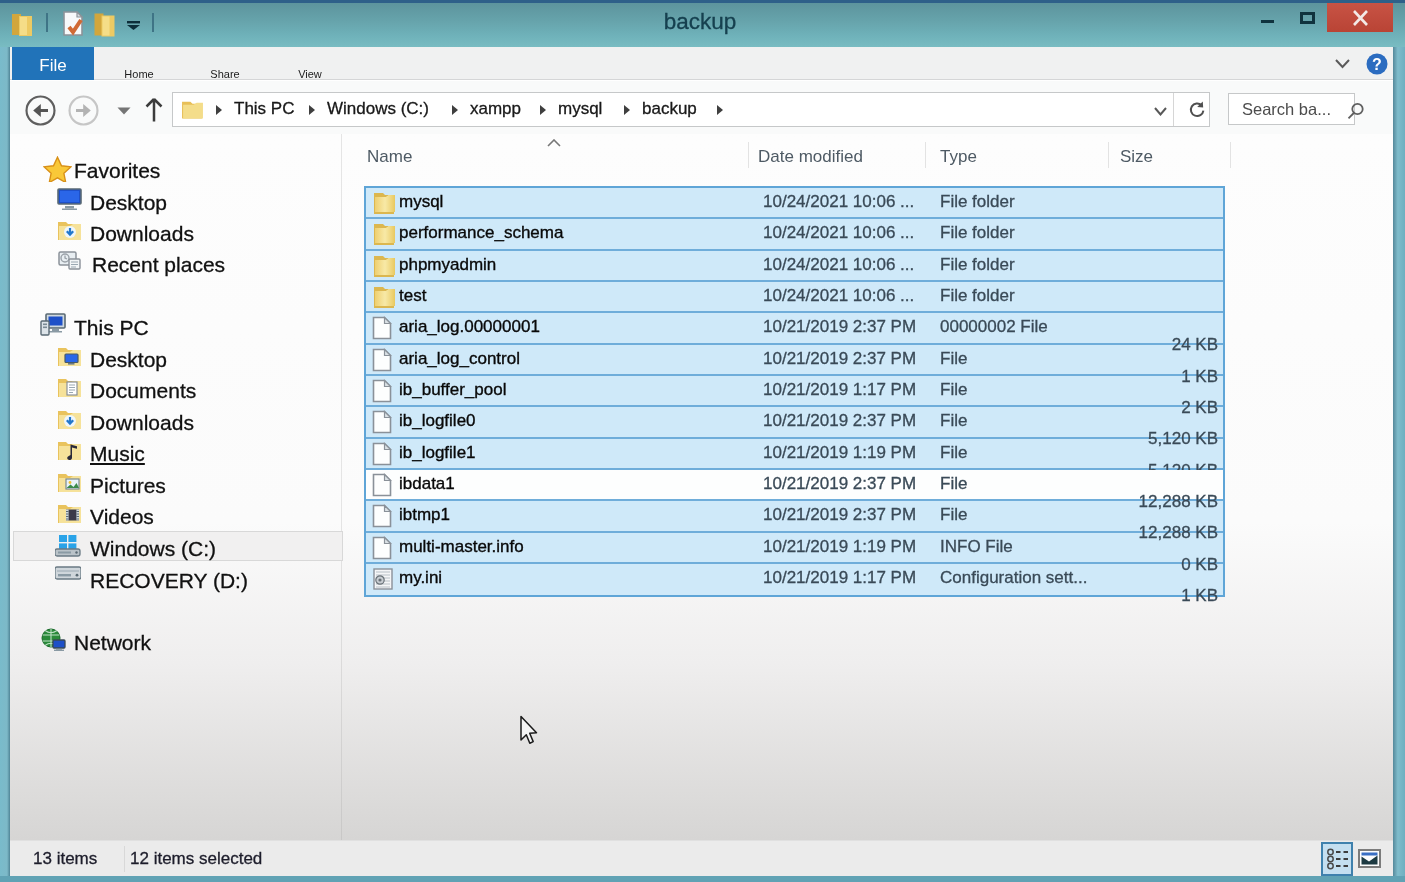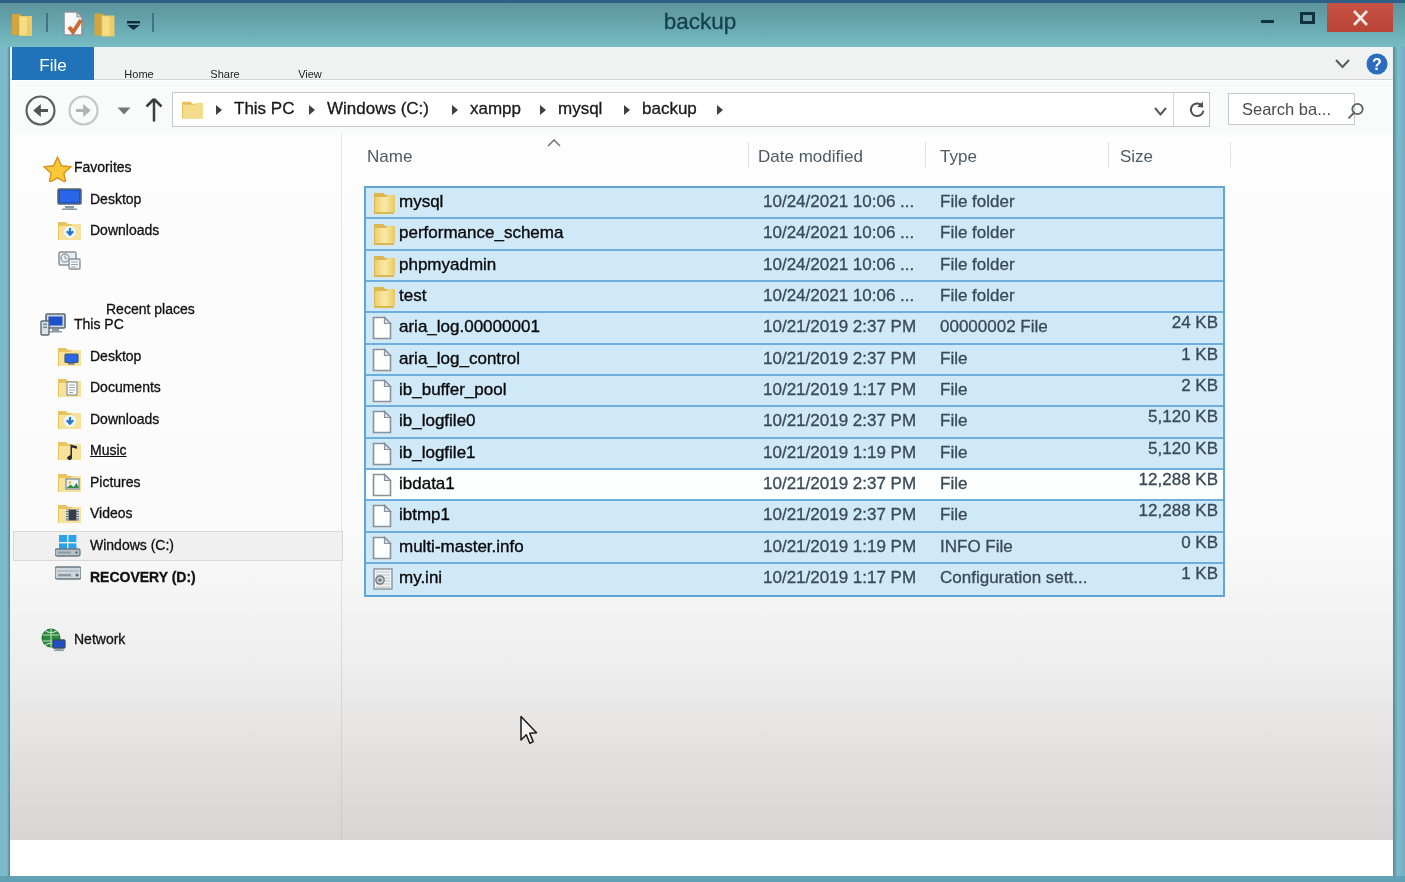--- a/index.html
+++ b/index.html
@@ -40,36 +40,36 @@
 #searchbox span { position:absolute; left:13px; top:6px; font-size:16.5px; color:#4c4c4c; }
 .crumbtxt { position:absolute; top:6px; font-size:17px; color:#191919; -webkit-text-stroke:0.3px #191919; }
 .crumbarr { position:absolute; top:11px; }
 
 
 #content { left:10px; top:134px; width:1383px; height:706px;
   background:linear-gradient(180deg,#fdfdfd 0%, #fbfbfb 55%, #efeeee 75%, #dbdad9 95%, #d6d5d4 100%); }
 #vline { position:absolute; left:331px; top:0px; width:1px; height:706px; background:rgba(160,160,160,.25); }
 
 
-.sbitem { position:absolute; font-size:14px; color:#111; -webkit-text-stroke:0.3px #111; }
+.sbitem { position:absolute; font-size:21px; color:#111; -webkit-text-stroke:0.3px #111; }
 #sel-c { position:absolute; left:3px; top:397px; width:330px; height:30px; background:#f1f0f0; border:1px solid #d8d8d8; }
 
 
 .hdr { position:absolute; font-size:17px; color:#4e5a64; }
 .hsep { position:absolute; top:8px; width:1px; height:26px; background:#e3e3e3; }
 
 
 #rows { position:absolute; left:354px; top:52px; width:861px; border:2px solid #5fa5d7; background:#cfe9f9; }
 .row { position:relative; width:100%; height:31.35px; border-bottom:2px solid #6fadda; }
 .row:last-child { border-bottom:none; }
 .row.unsel { background:#fdfefe; }
 .rname { position:absolute; left:33px; top:4px; font-size:17px; color:#090909; -webkit-text-stroke:0.35px #090909; }
 .rdate { position:absolute; left:397px; top:4px; font-size:17px; color:#3a4a57; -webkit-text-stroke:0.3px #3a4a57; }
 .rtype { position:absolute; left:574px; top:4px; font-size:17px; color:#3a4a57; -webkit-text-stroke:0.3px #3a4a57; }
-.rsize { position:absolute; right:5px; top:0; font-size:17px; color:#3a4a57; text-align:right; -webkit-text-stroke:0.3px #3a4a57; }
+.rsize { position:absolute; right:5px; top:22px; font-size:17px; color:#3a4a57; text-align:right; -webkit-text-stroke:0.3px #3a4a57; }
 .ricon { position:absolute; left:6px; top:3px; }
 
 
 #statusbar { left:10px; top:840px; width:1383px; height:36px; background:#ebebeb; border-top:1px solid #e0e0e0; }
 #statusbar .t { position:absolute; top:8px; font-size:17px; color:#1d1d2b; -webkit-text-stroke:0.3px #1d1d2b; }
 #stsep { position:absolute; left:114px; top:5px; width:1px; height:26px; background:#d8d8d8; }
 </style>
 </head>
 <body>
 <div id="win">
@@ -204,21 +204,21 @@
             <rect x="8" y="18" width="9" height="2.5" fill="#8a9aa4"></rect>
             <rect x="5" y="20.5" width="15" height="1.5" fill="#8a9aa4"></rect>
           </svg></div>
         <div class="sbitem" style="left: 80px; top: 88px;">Downloads</div>
         <div style="position: absolute; left: 47px; top: 85px;"><svg width="25" height="22" viewBox="0 0 25 22">
             <path d="M1 3 h8 l2 2 h13 v16 h-23 z" fill="#e9c35d"></path>
             <path d="M2 7 h11 l3 -2 h8 v16 h-22 z" fill="#f6e29a"></path>
             <circle cx="13" cy="13" r="6" fill="#eef6fb"></circle>
             <path d="M13 9 v5 m-3.2 -1.8 l3.2 3.4 3.2 -3.4" stroke="#2277cc" stroke-width="2.2" fill="none"></path>
           </svg></div>
-        <div class="sbitem" style="left: 96px; top: 119px; margin-top: 48px;">Recent places</div>
+        <div class="sbitem" style="left: 82px; top: 119px;">Recent places</div>
         <div style="position: absolute; left: 47px; top: 116px;"><svg width="25" height="21" viewBox="0 0 25 21">
             <rect x="2" y="2" width="17" height="13" rx="1.5" fill="#e8eef2" stroke="#8a9199" stroke-width="1.5"></rect>
             <circle cx="8" cy="8" r="4" fill="none" stroke="#9aa1a8" stroke-width="1.4"></circle>
             <path d="M8 5.5 v2.5 l2 1" stroke="#9aa1a8" stroke-width="1.3" fill="none"></path>
             <rect x="12" y="9" width="11" height="10" rx="1" fill="#f2f5f7" stroke="#8a9199" stroke-width="1.4"></rect>
             <path d="M14 12 h7 M14 14.5 h7 M14 17 h5" stroke="#9aa8b2" stroke-width="1.2"></path>
           </svg></div>
         <div class="sbitem" style="left: 64px; top: 182px;">This PC</div>
         <div style="position: absolute; left: 30px; top: 179px;"><svg width="26" height="24" viewBox="0 0 26 24">
             <rect x="6" y="1" width="19" height="14" rx="1" fill="#cfd8de" stroke="#5a6a74" stroke-width="1.6"></rect>
@@ -278,21 +278,21 @@
             <g fill="#2aa3e8">
               <rect x="4" y="1" width="8" height="7"></rect>
               <rect x="13.4" y="1" width="8" height="7"></rect>
               <rect x="4" y="9.4" width="8" height="7"></rect>
               <rect x="13.4" y="9.4" width="8" height="7"></rect>
             </g>
             <path d="M2 15 h21 a2 2 0 0 1 2 2 v3 a2 2 0 0 1 -2 2 h-21 a2 2 0 0 1 -2 -2 v-3 a2 2 0 0 1 2 -2 z" fill="#b9c2c8" stroke="#6a7a84" stroke-width="1.3"></path>
             <rect x="3" y="17.5" width="13" height="2" fill="#8a9aa4"></rect>
             <circle cx="21.5" cy="18.5" r="1.2" fill="#5a6a74"></circle>
           </svg></div>
-        <div class="sbitem" style="left: 80px; top: 435px; font-weight: bold;">RECOVERY (D:)</div>
+        <div class="sbitem" style="left: 80px; top: 435px;">RECOVERY (D:)</div>
         <div style="position: absolute; left: 45px; top: 432px;"><svg width="26" height="15" viewBox="0 0 26 15">
             <path d="M2 1 h22 a2 2 0 0 1 2 2 v8 a2 2 0 0 1 -2 2 h-22 a2 2 0 0 1 -2 -2 v-8 a2 2 0 0 1 2 -2 z" fill="#cfd6db" stroke="#6a7a84" stroke-width="1.3"></path>
             <path d="M2 5 h22" stroke="#9aa8b2" stroke-width="1"></path>
             <rect x="3" y="8" width="13" height="2.4" fill="#8a9aa4"></rect>
             <circle cx="22" cy="9.2" r="1.4" fill="#5a6a74"></circle>
           </svg></div>
         <div class="sbitem" style="left: 64px; top: 497px;">Network</div>
         <div style="position: absolute; left: 30px; top: 494px;"><svg width="26" height="24" viewBox="0 0 26 24">
             <circle cx="11" cy="10" r="9" fill="#2a8a3a"></circle>
             <circle cx="11" cy="10" r="9" fill="none" stroke="#1a6a2a" stroke-width="1"></circle>
@@ -476,17 +476,34 @@
               <circle cx="8" cy="13" r="1.6" fill="#6a7278"></circle>
             </svg></span>
           <span class="rname">my.ini</span>
           <span class="rdate">10/21/2019 1:17 PM</span>
           <span class="rtype">Configuration sett...</span>
           <span class="rsize">1 KB</span>
         </div>
       </div>
   </div>
 
+  <div id="statusbar" class="abs">
+    <div class="t" style="left:23px">13 items</div>
+    <div id="stsep"></div>
+    <div class="t" style="left:120px">12 items selected</div>
+    <svg style="position:absolute;left:1311px;top:1px" width="32" height="34" viewBox="0 0 32 34">
+      <rect x="1" y="1" width="30" height="32" fill="#c4dff0" stroke="#3f81ad" stroke-width="2"></rect>
+      <circle cx="9.5" cy="10" r="2.7" fill="none" stroke="#4a4a4a" stroke-width="1.5"></circle>
+      <circle cx="9.5" cy="17" r="2.7" fill="none" stroke="#4a4a4a" stroke-width="1.5"></circle>
+      <circle cx="9.5" cy="24" r="2.7" fill="none" stroke="#4a4a4a" stroke-width="1.5"></circle>
+      <path d="M15 10 h4.5 m3 0 h4.5 M15 17 h4.5 m3 0 h4.5 M15 24 h4.5 m3 0 h4.5" stroke="#3d3d3d" stroke-width="2.2"></path>
+    </svg>
+    <svg style="position:absolute;left:1348px;top:8px" width="23" height="19" viewBox="0 0 23 19">
+      <rect x="1" y="1" width="21" height="17" fill="#fdfdfd" stroke="#7c7c7c" stroke-width="2"></rect>
+      <rect x="3.5" y="3.5" width="16" height="3" fill="#3a6fc4"></rect>
+      <path d="M3.5 15.5 L3.5 7.5 L11 12.5 L19.5 6.5 L19.5 15.5 z" fill="#1d3a42"></path>
+    </svg>
+  </div>
 
   <svg class="abs" style="left:519px;top:715px" width="21" height="31" viewBox="0 0 21 31">
     <path d="M2 1.5 L2 25 L7.3 19.8 L10.8 28.2 L14.2 26.6 L10.7 18.3 L17.5 17.8 Z" fill="#f4f4f4" stroke="#1a1a1a" stroke-width="1.5" stroke-linejoin="round"></path>
   </svg>
 </div>
 
 </body></html>

